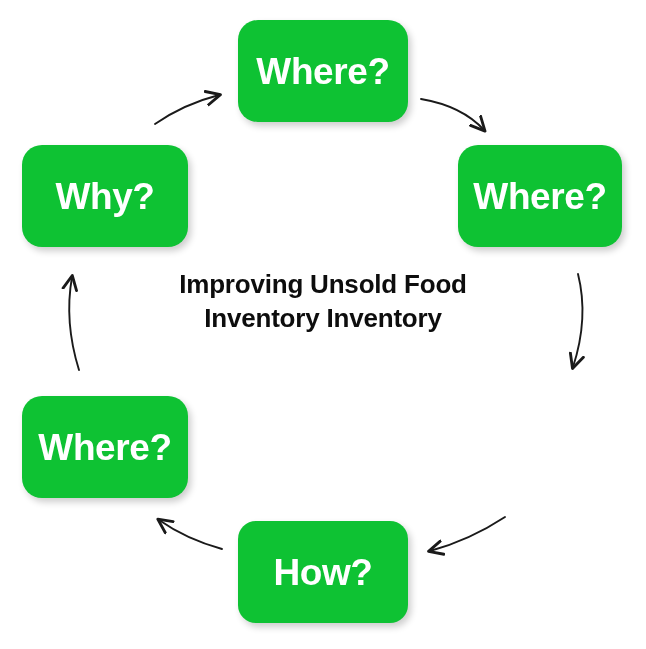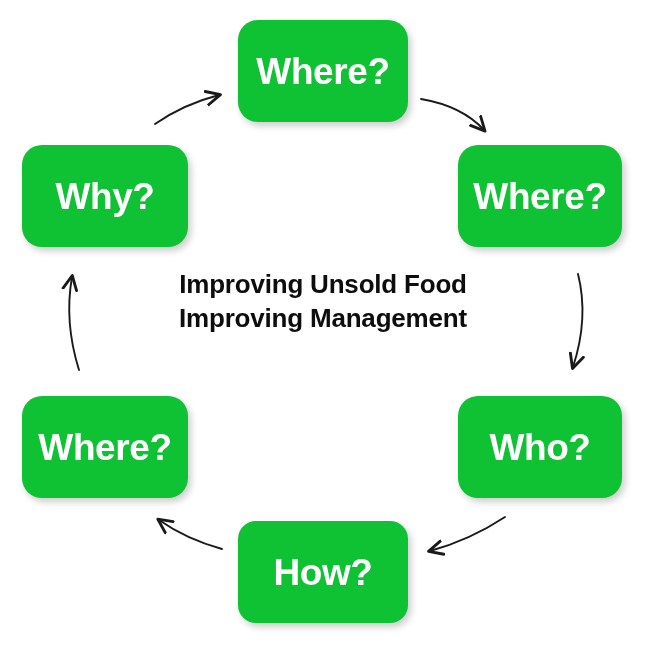--- a/index.html
+++ b/index.html
@@ -91,34 +91,31 @@
   </svg>
 
   <div class="node" id="node-where">
     <span class="node-label">Where?</span>
   </div>
 
   <div class="node" id="node-what">
     <span class="node-label">Where?</span>
   </div>
 
-  <div class="node" id="node-who">
-    <span class="node-label">Who?</span>
-  </div>
 
   <div class="node" id="node-how">
     <span class="node-label">How?</span>
   </div>
 
   <div class="node" id="node-when">
     <span class="node-label">Where?</span>
   </div>
 
   <div class="node" id="node-why">
     <span class="node-label">Why?</span>
   </div>
 
   <div id="center-text">
     <span class="tline">Improving Unsold Food</span>
-    <span class="tline">Improving Management</span>
+    <span class="tline">Inventory Inventory</span>
   </div>
 
 </div>
 
 </body></html>

